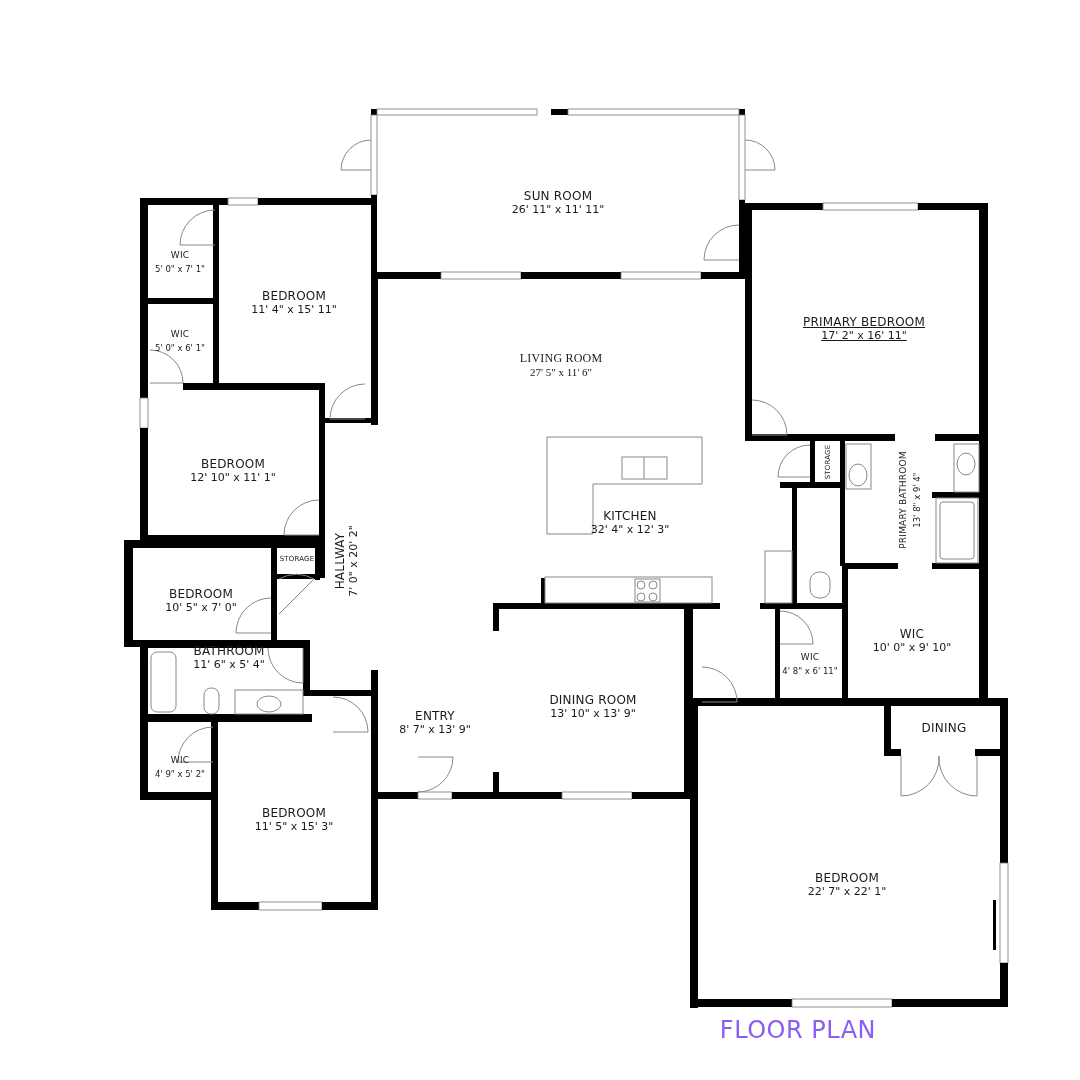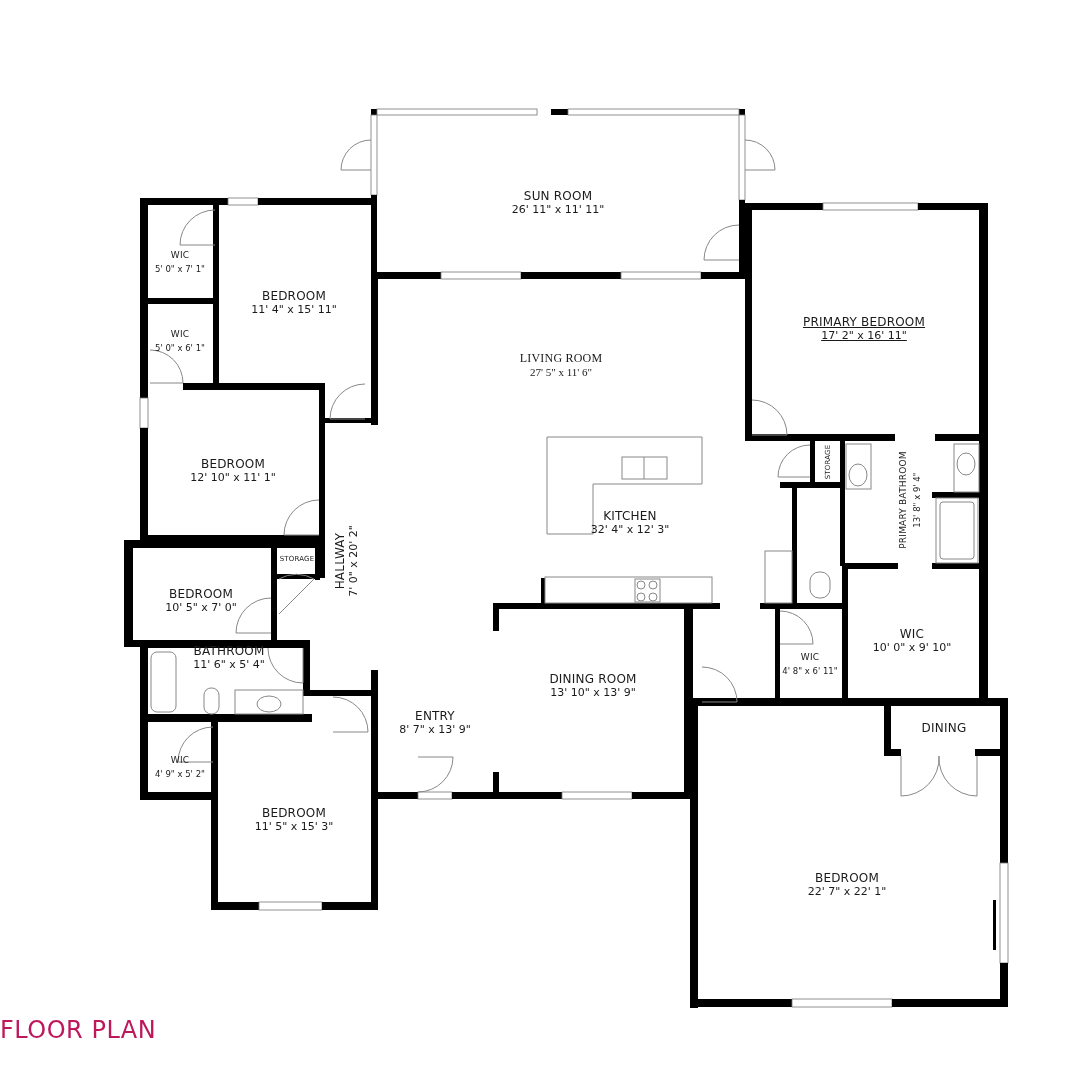--- a/index.html
+++ b/index.html
@@ -9,21 +9,21 @@
   .win { fill:#fff; stroke:#777; stroke-width:0.8; }
   .fix { fill:#fff; stroke:#888; stroke-width:1; }
   .door { fill:none; stroke:#888; stroke-width:1; }
   .room-label { position:absolute; text-align:center; color:#1a1a1a; line-height:14px; white-space:nowrap; transform:translateX(-50%); }
   .room-name { font-size:12px; letter-spacing:0.2px; display:block; }
   .room-dim { font-size:11px; display:block; }
   .small .room-name { font-size:9px; }
   .small .room-dim { font-size:8.5px; }
   .tiny .room-name { font-size:7px; }
   .vert { transform:translate(-50%,-50%) rotate(-90deg); transform-origin:center; }
-  #title { position:absolute; left:0; width:876px; top:1016px; text-align:left; font-size:24px; color:#be185d; letter-spacing:0.5px; }
+  #title { position:absolute; left:0; width:876px; top:1016px; text-align:right; font-size:24px; color:#8b5cf6; letter-spacing:0.5px; }
 </style>
 </head>
 <body>
 
 <svg id="plan" viewBox="0 0 1080 1080" xmlns="http://www.w3.org/2000/svg">
 
   <g>
     <rect class="wall" x="371" y="109" width="6" height="6"></rect>
     <rect class="wall" x="739" y="109" width="6" height="6"></rect>
     <rect class="win" x="377" y="109" width="160" height="6"></rect>
@@ -240,21 +240,21 @@
   <span class="room-dim">4' 9" x 5' 2"</span>
 </div>
 <div class="room-label" style="left:294px; top:806px;">
   <span class="room-name">BEDROOM</span>
   <span class="room-dim">11' 5" x 15' 3"</span>
 </div>
 <div class="room-label" style="left:435px; top:709px;">
   <span class="room-name">ENTRY</span>
   <span class="room-dim">8' 7" x 13' 9"</span>
 </div>
-<div class="room-label" style="left:593px; top:672px;text-align:center;">
+<div class="room-label" style="left:593px; top:693px;text-align:center;">
   <span class="room-name">DINING ROOM</span>
   <span class="room-dim">13' 10" x 13' 9"</span>
 </div>
 <div class="room-label" style="left:944px; top:721px;">
   <span class="room-name">DINING</span>
 </div>
 <div class="room-label" style="left:847px; top:871px;">
   <span class="room-name">BEDROOM</span>
   <span class="room-dim">22' 7" x 22' 1"</span>
 </div>

